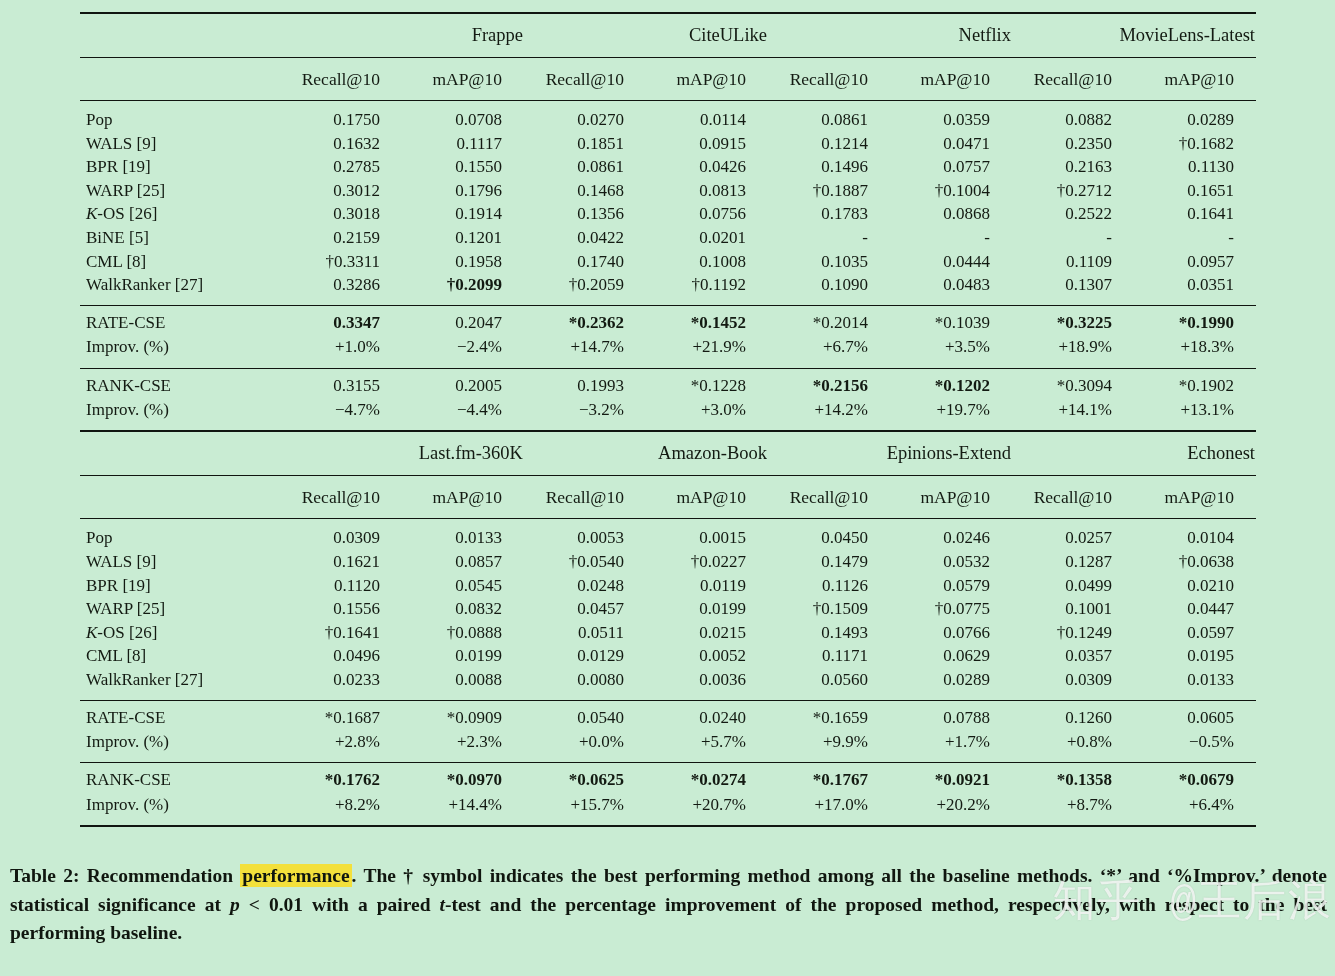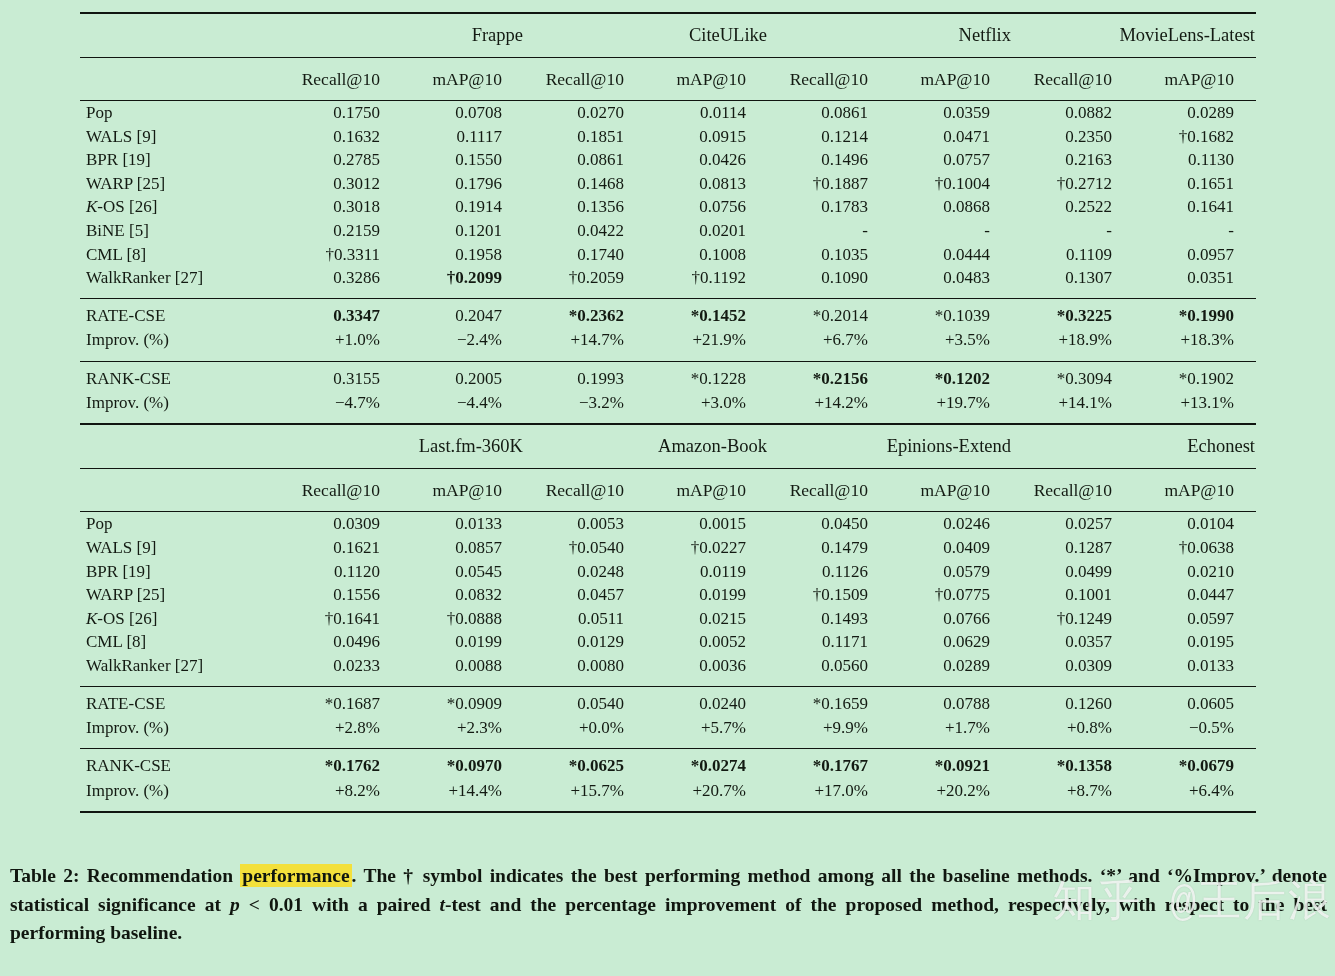--- a/index.html
+++ b/index.html
@@ -21,21 +21,21 @@
   thead tr.met th{
     height:40px;font-weight:normal;font-size:17.5px;vertical-align:middle;
   }
   thead tr.met th.num{text-align:right;padding-right:22px;}
   tbody.baselines{border-top:1.5px solid #101510;}
   tbody.block{border-top:1.5px solid #101510;}
   td{font-size:17px;line-height:23.6px;padding:0;}
   td.lbl{text-align:left;padding-left:6px;white-space:nowrap;}
   td.num{text-align:right;padding-right:22px;white-space:nowrap;}
   td.num.b{font-weight:bold;}
-  tbody.baselines tr:first-child td{padding-top:0;}
+  tbody.baselines tr:first-child td{padding-top:7px;}
   tbody.baselines tr:last-child td{padding-bottom:8px;}
   tbody.block td{line-height:24.4px;}
   tbody.block tr:first-child td{padding-top:5px;}
   tbody.block tr:last-child td{padding-bottom:8px;}
   .caption{
     position:absolute;left:10px;right:8px;top:862px;
     font-weight:bold;font-size:19.5px;line-height:28.5px;text-align:justify;
     color:#10160f;
   }
   .caption .hl{background:#f3e03b;padding:1px 2px;}
@@ -268,21 +268,21 @@
           <td class="num">0.0257</td>
           <td class="num">0.0104</td>
         </tr>
         <tr>
           <td class="lbl">WALS [9]</td>
           <td class="num">0.1621</td>
           <td class="num">0.0857</td>
           <td class="num">†0.0540</td>
           <td class="num">†0.0227</td>
           <td class="num">0.1479</td>
-          <td class="num">0.0409</td>
+          <td class="num">0.0532</td>
           <td class="num">0.1287</td>
           <td class="num">†0.0638</td>
         </tr>
         <tr>
           <td class="lbl">BPR [19]</td>
           <td class="num">0.1120</td>
           <td class="num">0.0545</td>
           <td class="num">0.0248</td>
           <td class="num">0.0119</td>
           <td class="num">0.1126</td>

